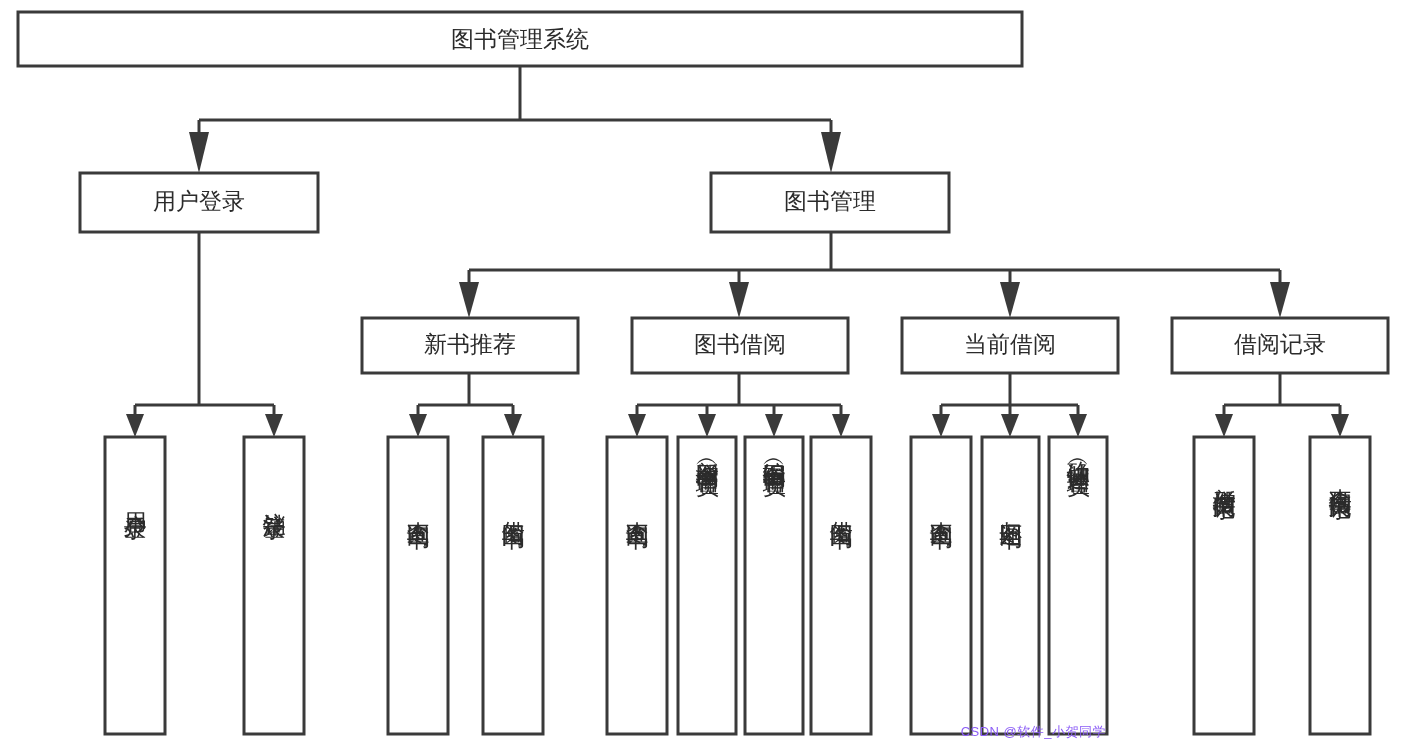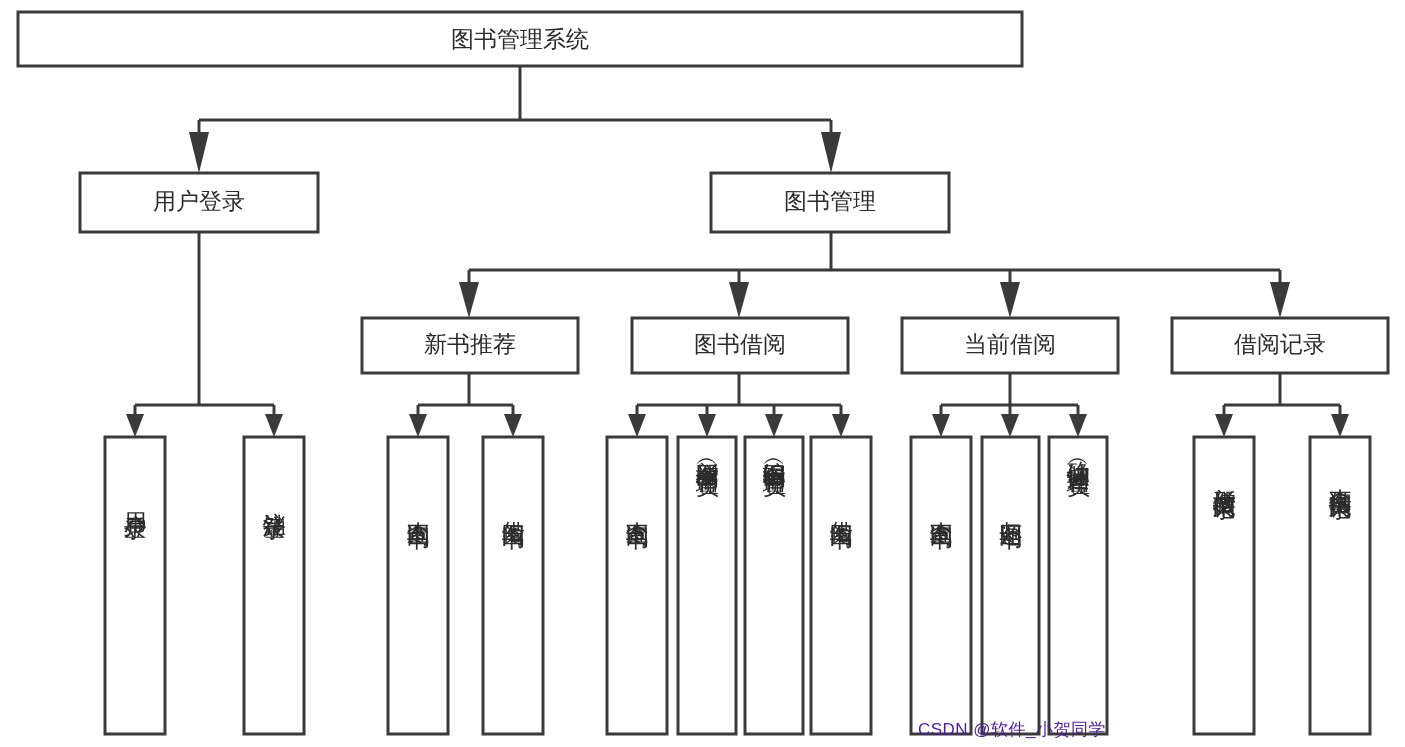--- a/index.html
+++ b/index.html
@@ -68,22 +68,22 @@
     writing-mode: vertical-rl;
     text-orientation: upright;
     letter-spacing: 2px;
     white-space: nowrap;
   }
   .watermark {
     position: absolute;
     right: 8px;
     bottom: 6px;
     font-family: "Liberation Sans", "DejaVu Sans", sans-serif;
-    font-size: 17px;
-    color: #4c1d95;
+    font-size: 13px;
+    color: #8b5cf6;
     letter-spacing: 0.5px;
     user-select: none;
   }
 </style>
 </head>
 <body>
 
 <div id="diagram-root">
 
   <svg class="flow" viewBox="0 0 1405 747" xmlns="http://www.w3.org/2000/svg">

